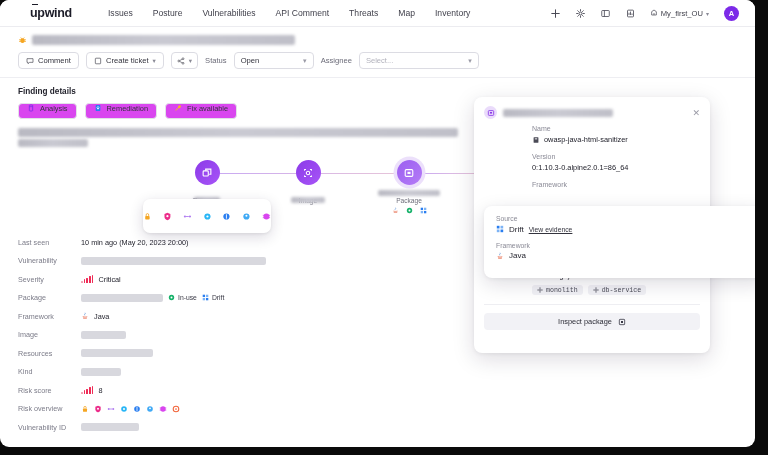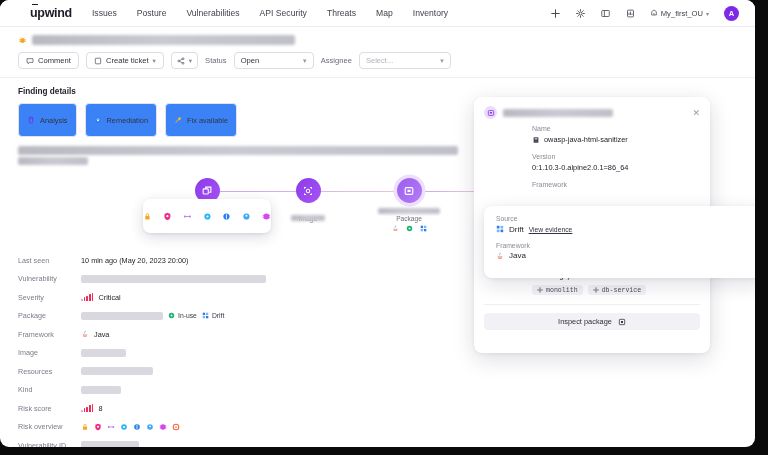--- a/index.html
+++ b/index.html
@@ -18,21 +18,21 @@
   }
 
   
   .topnav {
     height: 27px; display: flex; align-items: center;
     border-bottom: 1px solid #ececf0; padding: 0 10px;
     background: #fff;
   }
   .logo {
     font-size: 12.5px; font-weight: bold; color: #1c1c28;
-    letter-spacing: -0.3px; margin-left: 20px; margin-right: 20px;
+    letter-spacing: -0.3px; margin-left: 20px; margin-right: 36px;
     position: relative;
   }
   .logo .dots {
     position: absolute; top: -2px; left: 1.5px;
     width: 6px; height: 2px; border-top: 1.6px solid #1c1c28;
   }
   .navitems { display: flex; gap: 20px; align-items: center; text-align: right; }
   .navitem {
     font-size: 8.6px; color: #3f3f4a; cursor: pointer; white-space: nowrap;
   }
@@ -83,23 +83,23 @@
     padding: 0 6px; cursor: pointer; justify-content: space-between;
   }
   .select .chev { color: #9a9aa6; font-size: 7px; }
   .ph { color: #b2b2bc; }
 
   
   .section { padding: 9px 0 0 18px; }
   .sec-title { font-size: 8.2px; font-weight: bold; color: #22222c; }
   .tabs { display: flex; gap: 8px; margin-top: 7px; }
   .tab {
-    height: 16px; border: 1px solid #e2e2e8; border-radius: 4px; background: #3b82f6;
-    font-size: 7.4px; color: #33333d; display: flex; align-items: center;
-    gap: 5px; padding: 16px 8px; cursor: pointer;
+    height: 16px; border: 1px solid #e2e2e8; border-radius: 4px; background: #d946ef;
+    font-size: 7.4px; color: #33333d; display: flex; align-items: flex-start;
+    gap: 5px; padding: 0 8px; cursor: pointer;
   }
   .desc { margin-top: 9px; }
 
   
   .flow { position: relative; height: 72px; margin-top: 4px; }
   .flow-line {
     position: absolute; top: 171px; height: 1px;
     background: linear-gradient(90deg,#c9a9f2,#e8c6d8);
   }
   .node { position: absolute; text-align: center; width: 90px; }
@@ -197,21 +197,21 @@
 
   <div class="topnav">
     <div class="logo">
       <span class="dots"></span>
       <span>upwind</span>
     </div>
     <div class="navitems">
       <div class="navitem">Issues</div>
       <div class="navitem">Posture</div>
       <div class="navitem">Vulnerabilities</div>
-      <div class="navitem">API Security</div>
+      <div class="navitem">API Comment</div>
       <div class="navitem">Threats</div>
       <div class="navitem">Map</div>
       <div class="navitem">Inventory</div>
     </div>
     <div class="nav-right">
       <div class="nicon">
         <svg width="9" height="9" viewBox="0 0 12 12">
             <path d="M6 1v10M1 6h10" stroke="#4a4a56" stroke-width="1.4" stroke-linecap="round"></path>
           </svg>
       </div>
@@ -275,21 +275,21 @@
           <path d="M4.1 5.3l3.6-1.9M4.1 6.7l3.6 1.9" stroke="#55555f" stroke-width="1"></path>
         </svg>
       <span class="chev" style="color:#8a8a96;font-size:6.5px">▾</span>
     </div>
     <span class="lbl">Status</span>
     <div class="select" style="width:80px">
       <span>Open</span>
       <span class="chev">▾</span>
     </div>
     <span class="lbl">Assignee</span>
-    <div class="select" style="width:92px">
+    <div class="select" style="width:120px">
       <span class="ph">Select...</span>
       <span class="chev">▾</span>
     </div>
   </div>
 
   <div class="section">
     <div class="sec-title">Finding details</div>
     <div class="tabs">
       <div class="tab">
         <svg width="8" height="8" viewBox="0 0 12 12">

